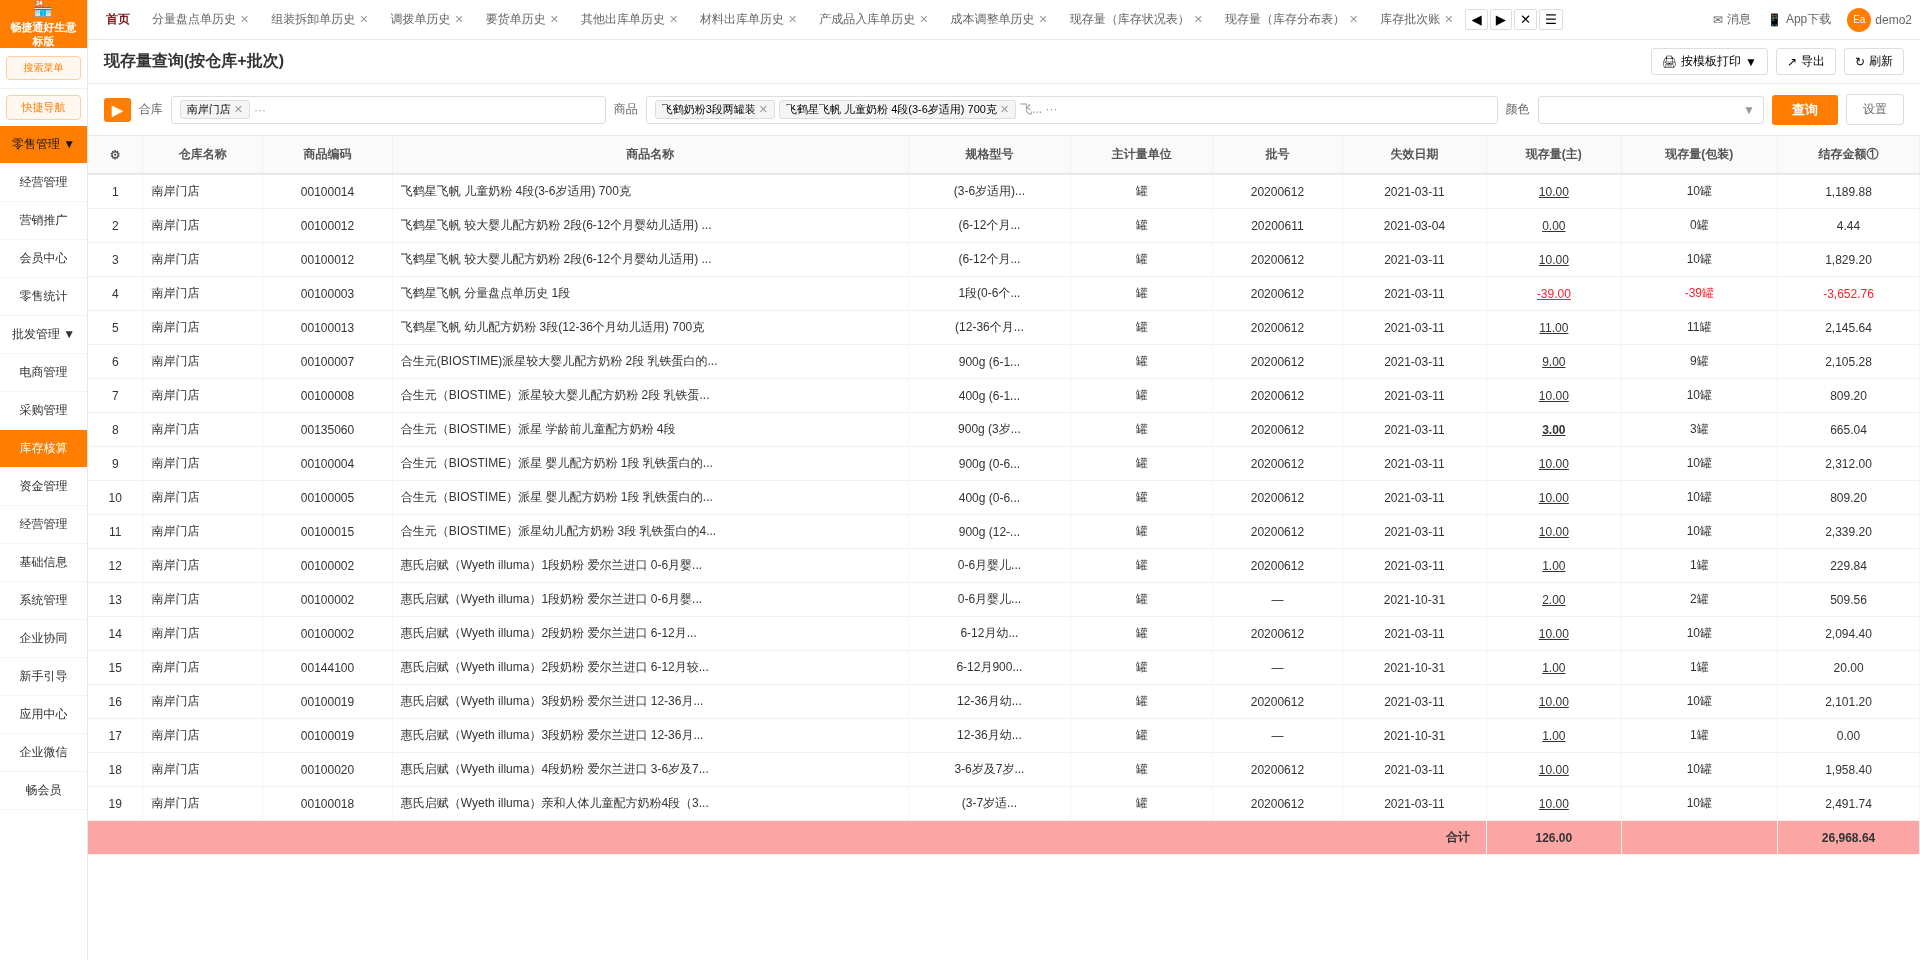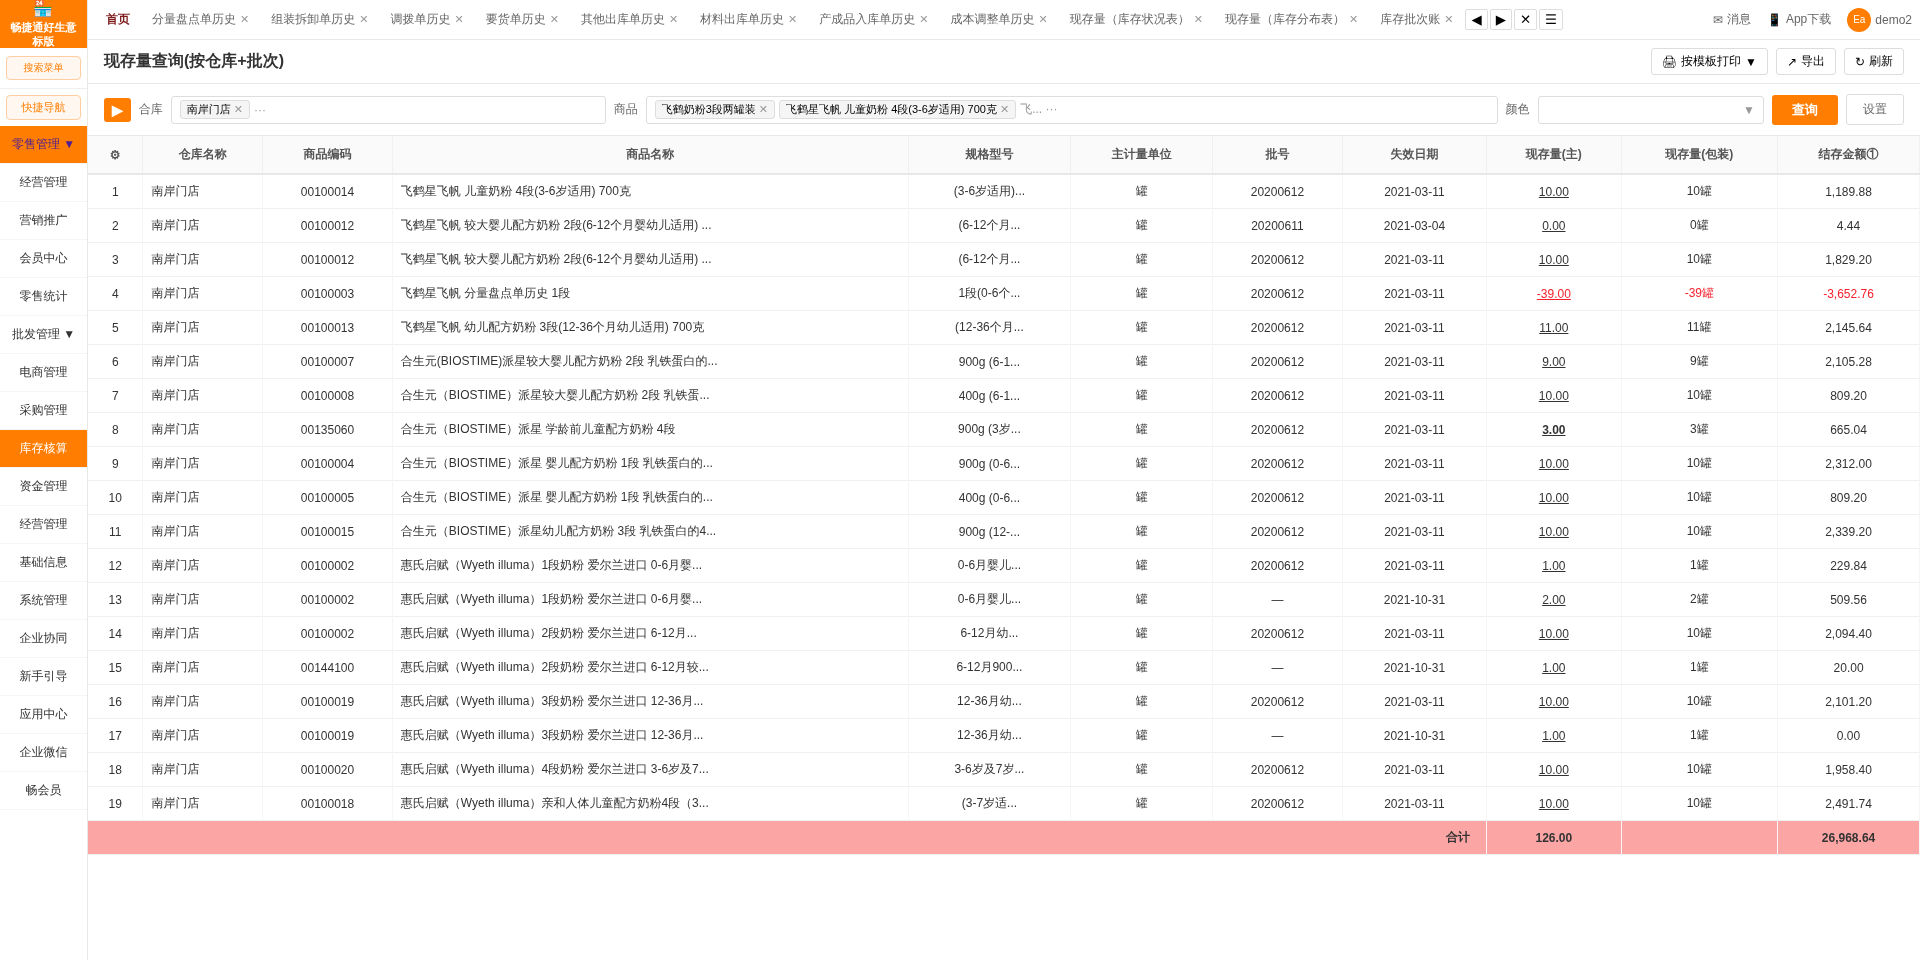--- a/index.html
+++ b/index.html
@@ -8,21 +8,21 @@
     
     .sidebar { width: 88px; background: #fff; display: flex; flex-direction: column; border-right: 1px solid #e8e8e8; flex-shrink: 0; }
     .sidebar-logo { background: #ff7d00; height: 48px; display: flex; align-items: center; justify-content: center; color: #fff; font-size: 11px; font-weight: bold; flex-direction: column; line-height: 1.3; }
     .sidebar-logo .logo-icon { font-size: 16px; }
     .sidebar-search { padding: 8px 6px; border-bottom: 1px solid #f0f0f0; }
     .sidebar-search-btn { width: 100%; background: #fff7f0; border: 1px solid #ffcda0; color: #ff7d00; border-radius: 4px; padding: 4px 0; cursor: pointer; font-size: 10px; text-align: center; }
     .sidebar-nav-btn { padding: 6px; text-align: center; }
     .sidebar-nav-btn button { width: 100%; background: #fff7f0; border: 1px solid #ffcda0; color: #ff7d00; border-radius: 4px; padding: 4px 0; cursor: pointer; font-size: 11px; }
     .sidebar-menu { flex: 1; overflow-y: auto; }
     .sidebar-item { padding: 10px 4px; text-align: center; cursor: pointer; color: #333; font-size: 12px; border-bottom: 1px solid #f5f5f5; }
-    .sidebar-item.active { background: #ff7d00; color: #4c1d95; }
+    .sidebar-item.active { background: #ff7d00; color: #0f172a; }
 
     
     .main { flex: 1; display: flex; flex-direction: column; overflow: hidden; }
 
     
     .top-nav { background: #fff; border-bottom: 1px solid #e8e8e8; display: flex; align-items: center; height: 40px; padding: 0 8px; gap: 2px; flex-shrink: 0; }
     .top-nav-tab { padding: 4px 10px; font-size: 12px; cursor: pointer; color: #666; white-space: nowrap; border-radius: 3px; }
     .top-nav-tab .close-x { margin-left: 4px; color: #999; font-size: 11px; }
     .top-nav-home { color: #7f1d1d; font-weight: bold; }
     .top-nav-right { margin-left: auto; display: flex; align-items: center; gap: 16px; font-size: 12px; color: #666; }

